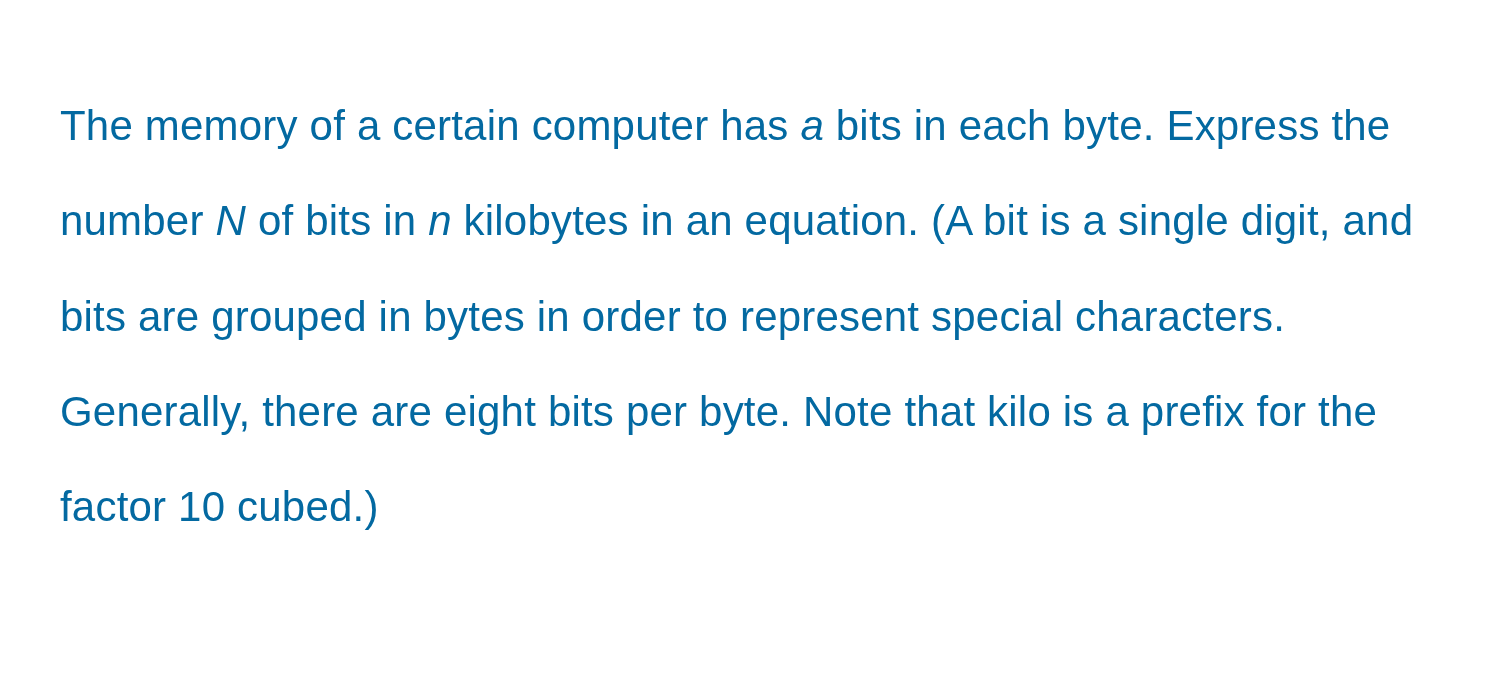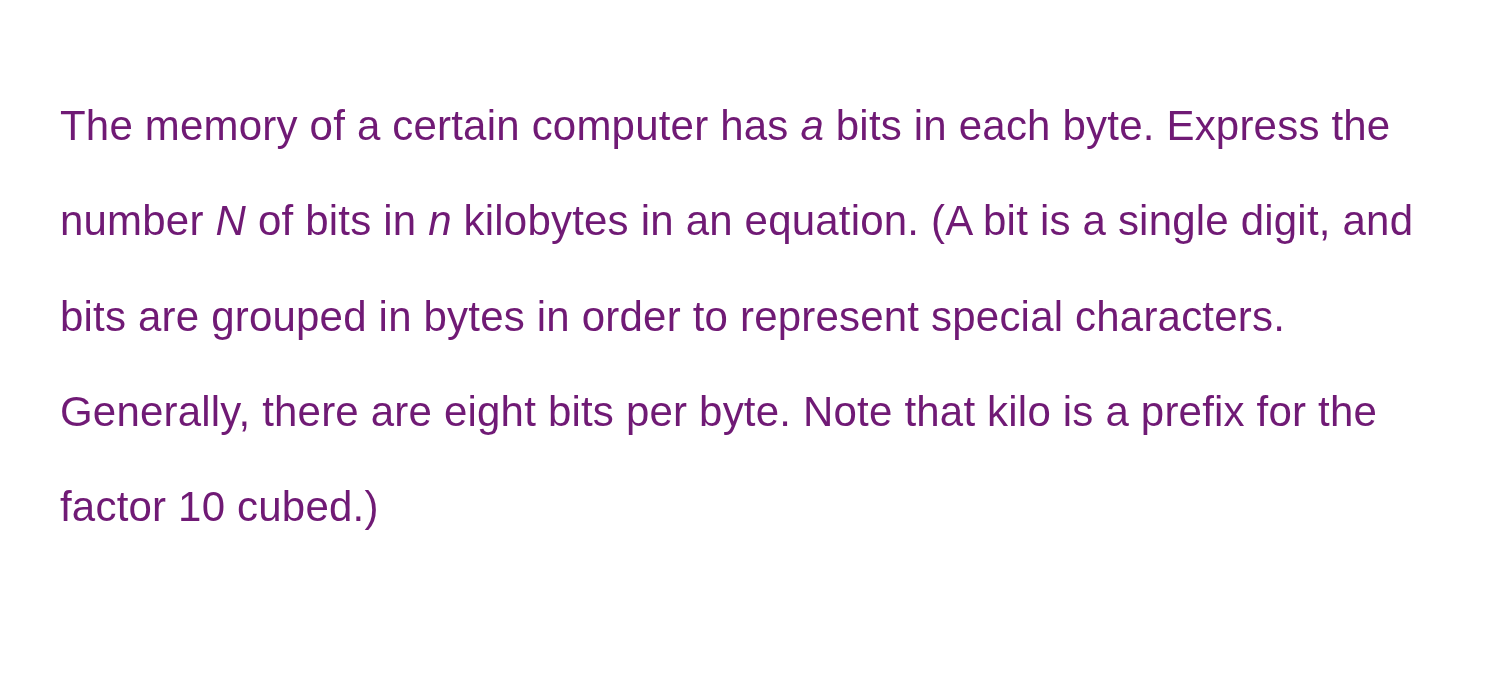--- a/index.html
+++ b/index.html
@@ -11,21 +11,21 @@
       width: 1500px;
       height: 688px;
       background: #ffffff;
       font-family: -apple-system, BlinkMacSystemFont, "Segoe UI", Helvetica, Arial, sans-serif;
       padding: 78px 60px 60px 60px;
       overflow: hidden;
     }
     .problem-text {
       font-size: 42px;
       line-height: 2.27;
-      color: #701a75;
+      color: #0369a1;
       font-weight: 400;
       letter-spacing: 0.2px;
     }
     .italic {
       font-style: italic;
     }
   </style>
 </head>
 <body>
 

